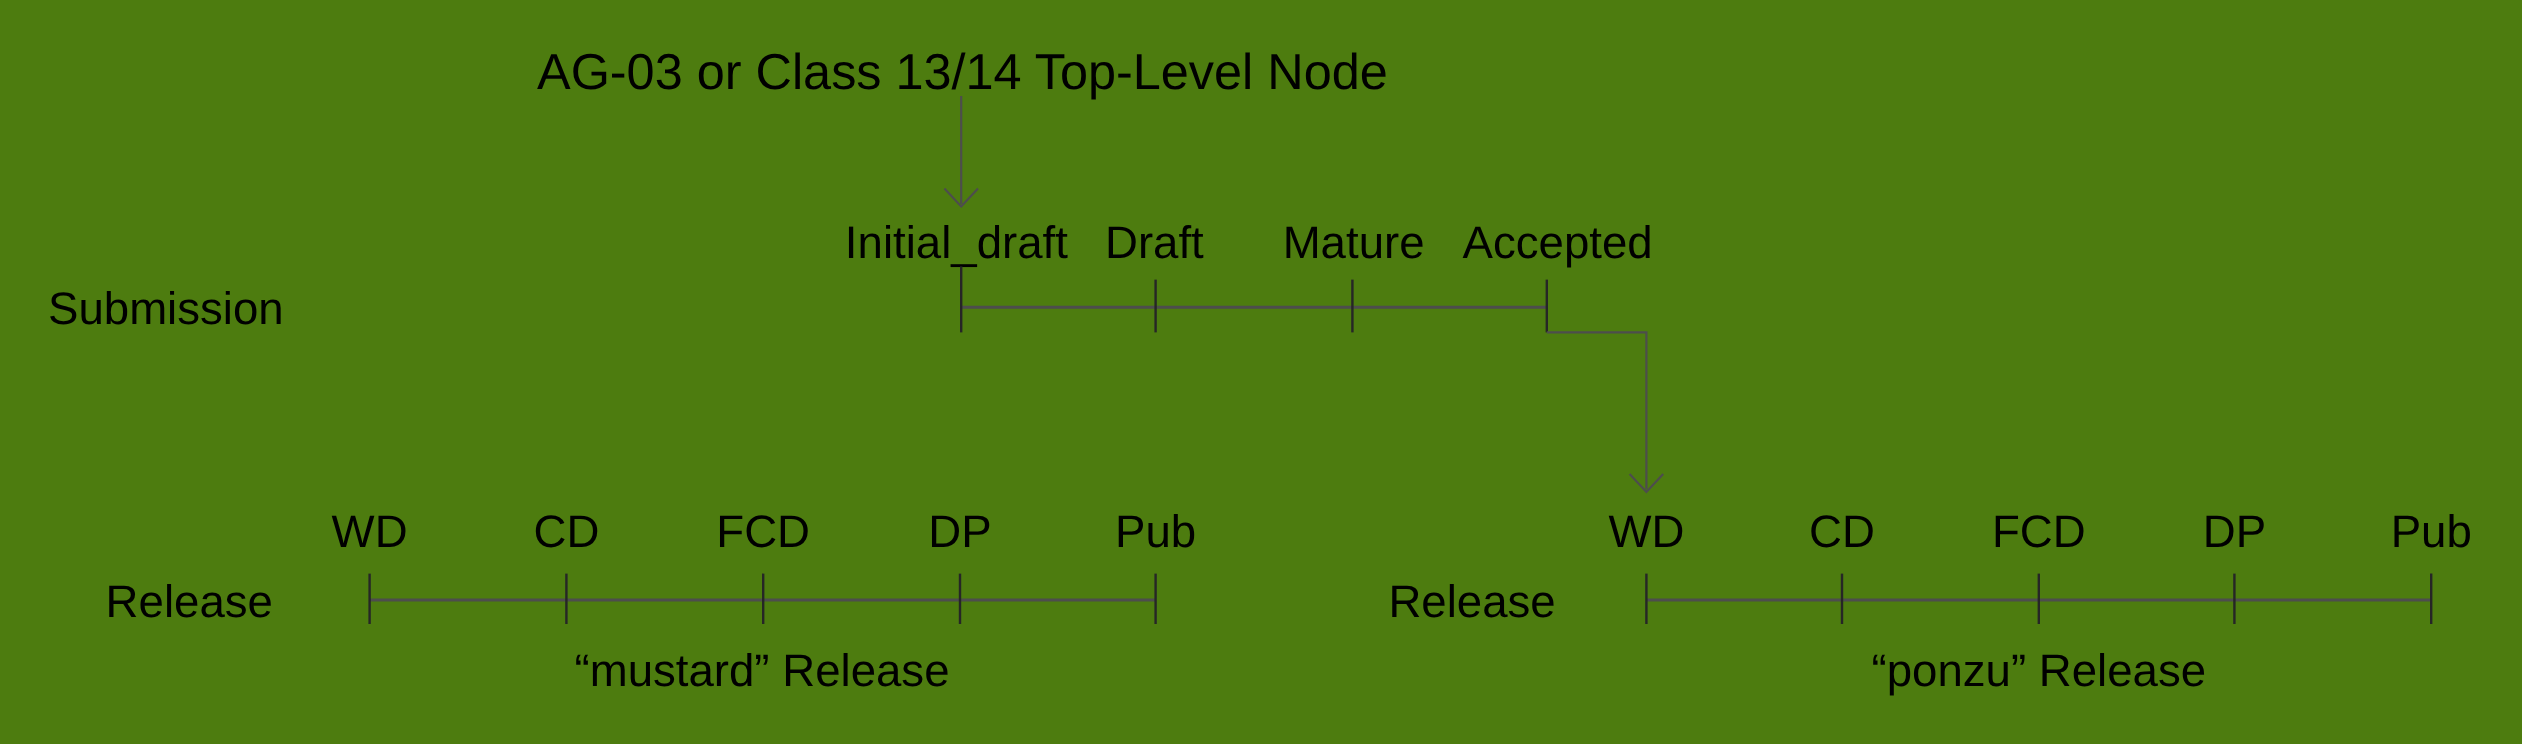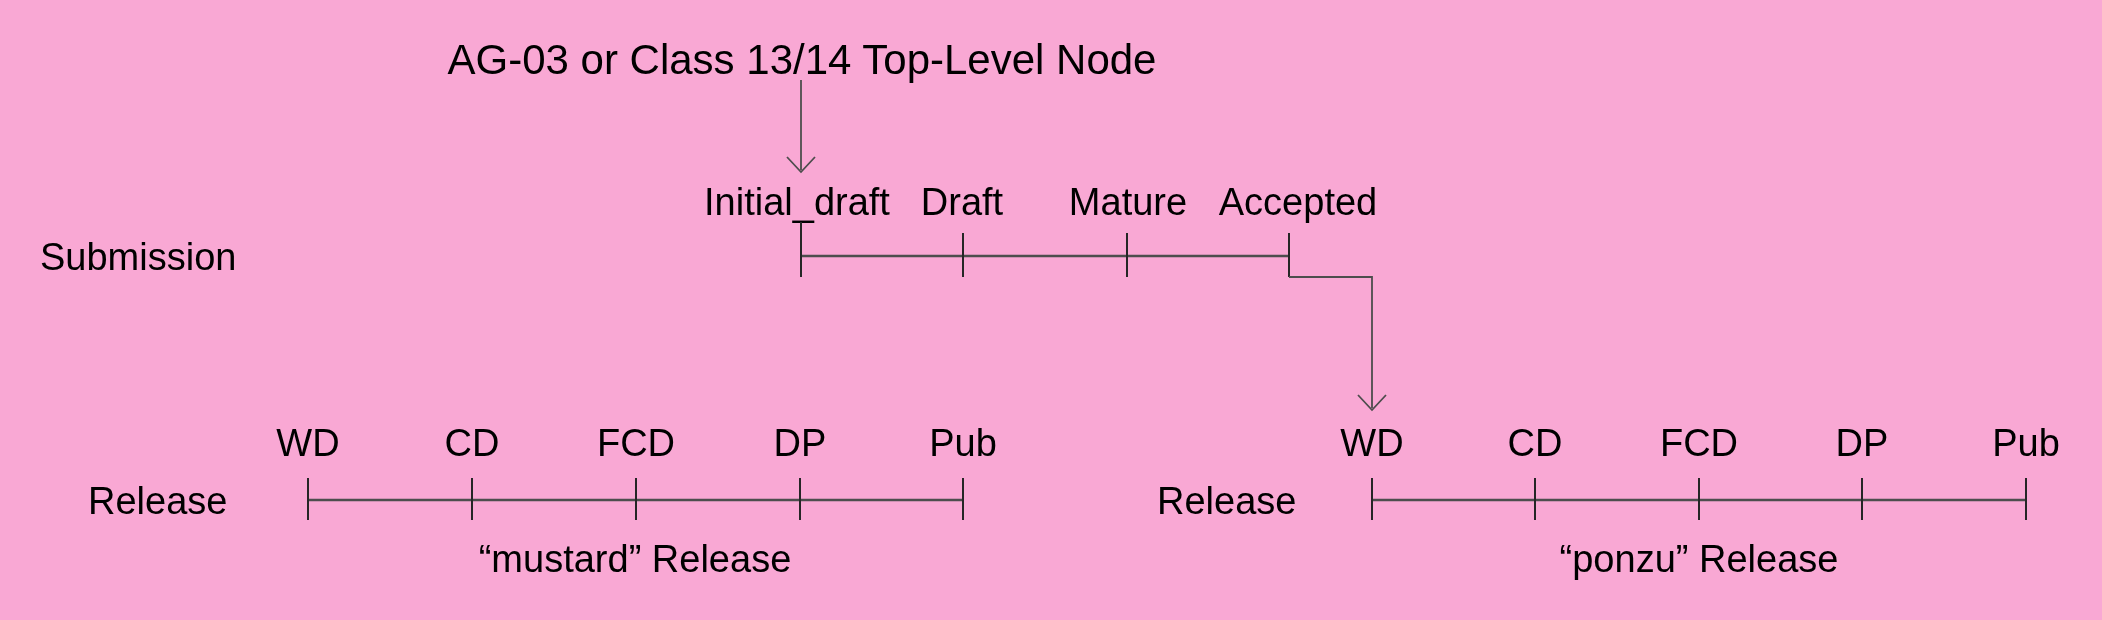--- a/index.html
+++ b/index.html
@@ -4,21 +4,21 @@
 <style>
   html, body {
     margin: 0;
     padding: 0;
     background: #ffffff;
   }
   .stage-canvas {
     width: 2102px;
     height: 620px;
     position: relative;
-    background: #f9a8d4;
+    background: #4d7c0f;
     font-family: "Liberation Sans", sans-serif;
   }
   svg text {
     fill: #000000;
     font-family: "Liberation Sans", sans-serif;
   }
   .title-text   { font-size: 42px; }
   .row-label    { font-size: 38px; }
   .stage-label  { font-size: 38px; }
   .caption-text { font-size: 38px; }

